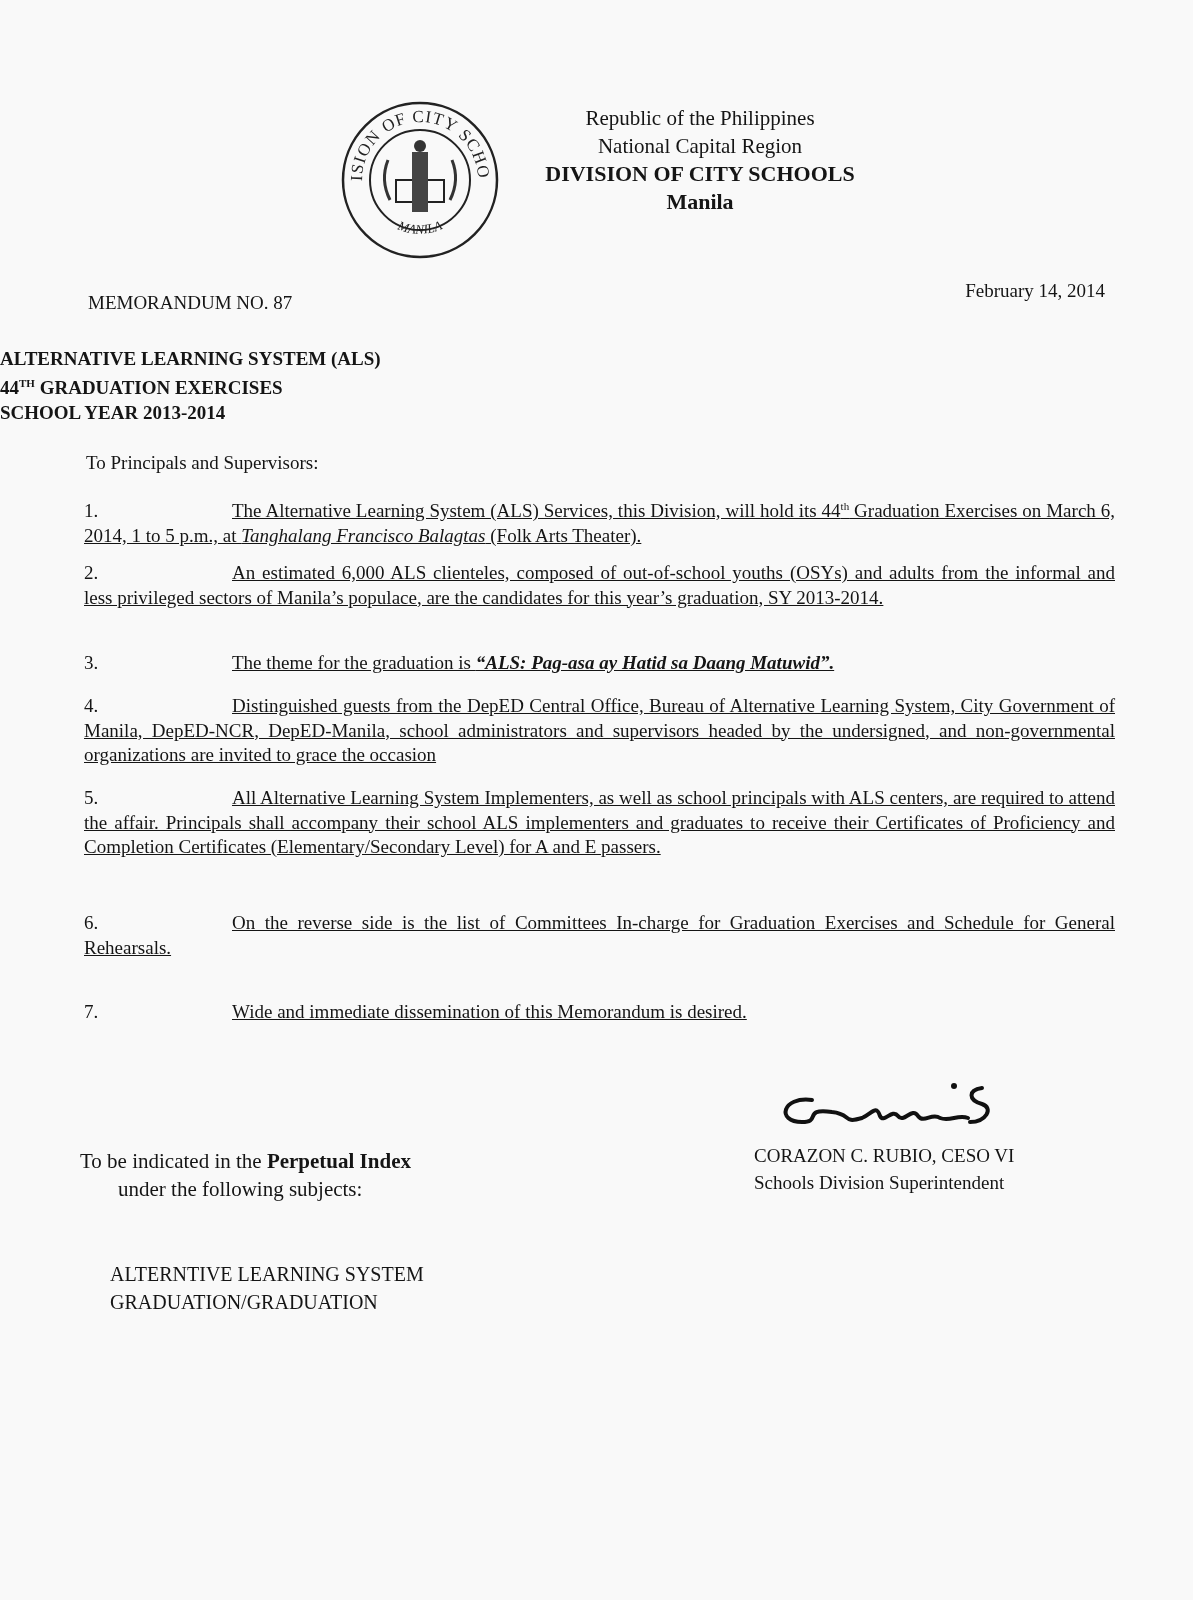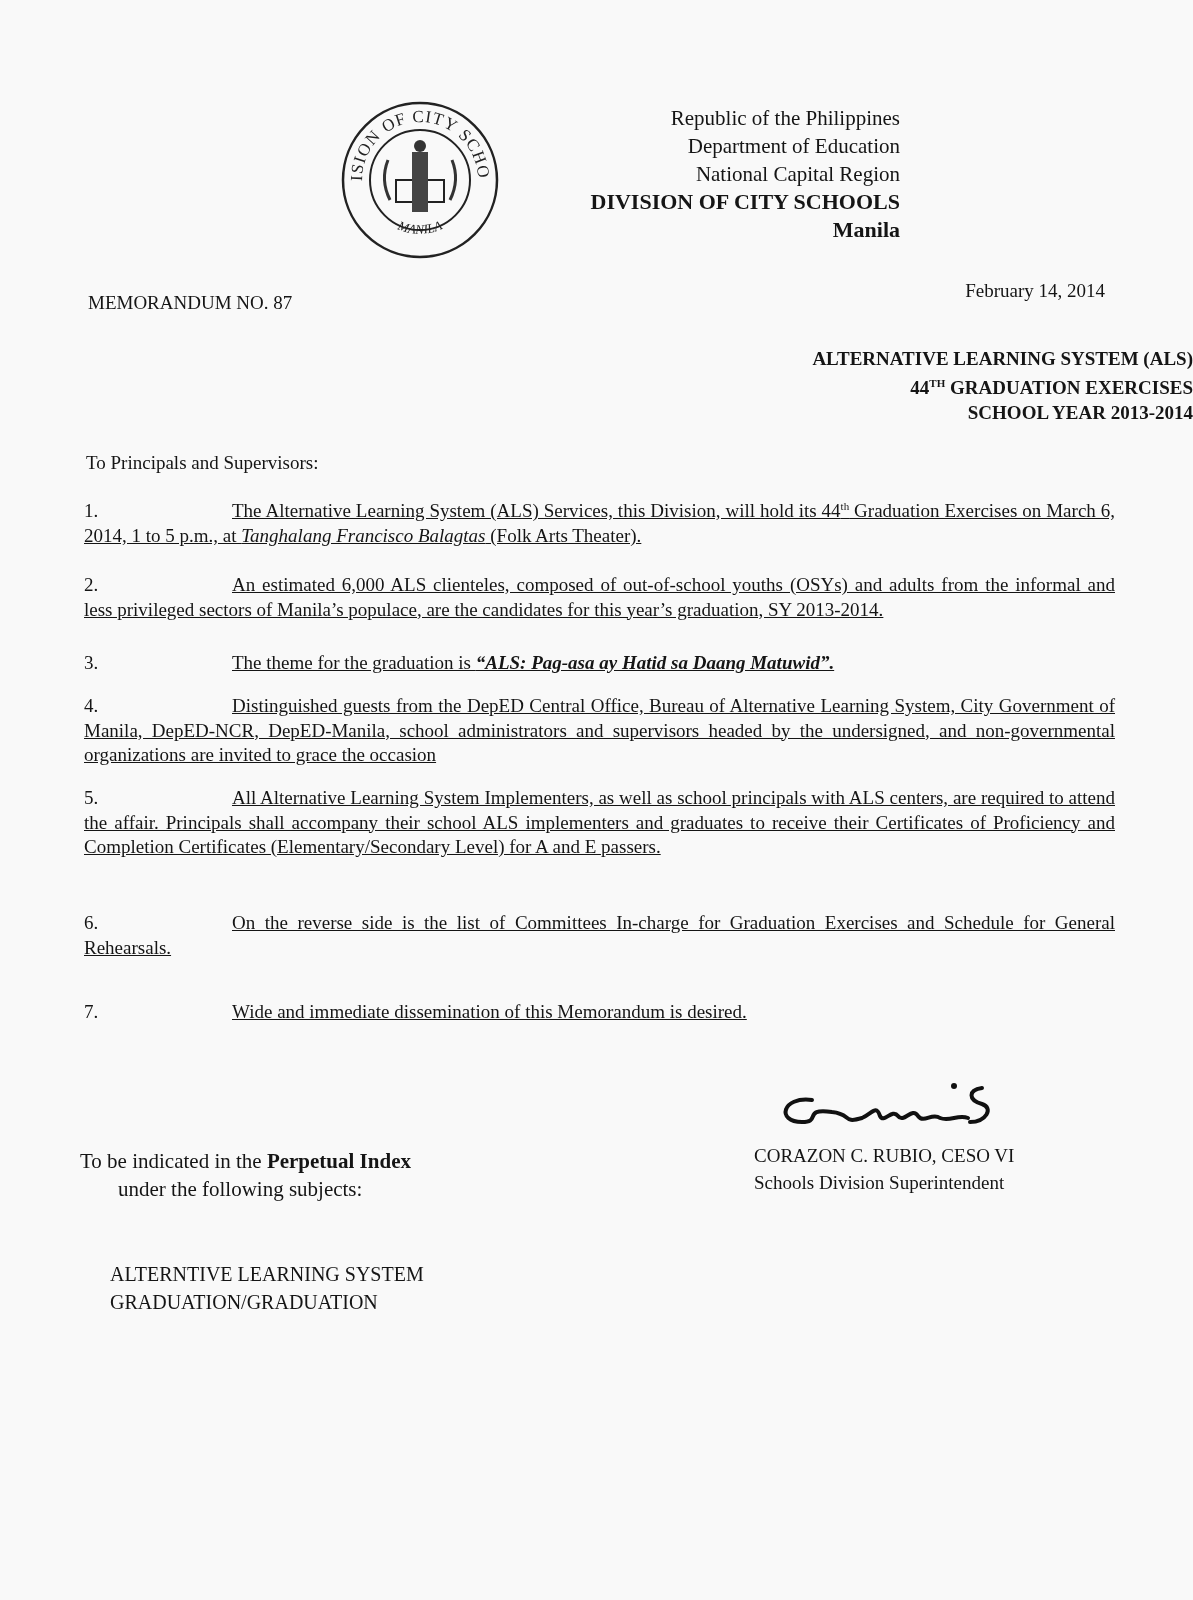--- a/index.html
+++ b/index.html
@@ -2,25 +2,25 @@
 <html><head>
 <meta charset="utf-8">
 <style>
   html, body { margin:0; padding:0; }
   body {
     width:1193px; height:1600px; background:#f9f9f9; position:relative;
     font-family:"Liberation Serif", serif; color:#151515; overflow:hidden;
   }
   .abs { position:absolute; }
   .seal { left:340px; top:100px; width:160px; height:160px; }
-  .hdr { left:500px; top:104px; width:400px; text-align:right; font-size:21px; line-height:28px; }
+  .hdr { left:500px; top:104px; width:400px; text-align:center; font-size:21px; line-height:28px; }
   .hdr .b { font-weight:bold; font-size:22px; }
   .memo-no { left:88px; top:292px; font-size:19px; }
   .date { right:88px; top:280px; font-size:19px;text-align:right; }
-  .title { left:0; width:1193px; top:346px; text-align:right; font-weight:bold; font-size:19px; line-height:25px; }
+  .title { left:0; width:1193px; top:346px; text-align:left; font-weight:bold; font-size:19px; line-height:25px; }
   .title sup { font-size:11px; }
   .salute { left:86px; top:452px; font-size:19px; }
   .para { left:84px; width:1031px; font-size:19px; line-height:24.5px; text-align:justify;text-decoration:underline; }
   .para .num { display:inline-block; width:148px; }
   .para sup { font-size:11px; }
   .sig-img { left:772px; top:1078px; width:230px; height:52px; }
   .sig-name { left:754px; top:1142px; font-size:19px; line-height:27px; }
   .pi { left:80px; top:1147px; font-size:21px; line-height:28px; }
   .pi .ind { padding-left:38px; }
   .subjects { left:110px; top:1260px; font-size:20px; line-height:28px; }
@@ -43,40 +43,39 @@
   </text>
   <rect x="56" y="80" width="48" height="22" fill="none" stroke="#222" stroke-width="2"></rect>
   <rect x="72" y="52" width="16" height="60" fill="#444"></rect>
   <circle cx="80" cy="46" r="6" fill="#333"></circle>
   <path d="M48 60 Q40 80 50 100" fill="none" stroke="#333" stroke-width="3"></path>
   <path d="M112 60 Q120 80 110 100" fill="none" stroke="#333" stroke-width="3"></path>
 </svg>
 
 <div class="abs hdr">
   <div>Republic of the Philippines</div>
-  <div>Department of Education</div>
   <div>National Capital Region</div>
   <div class="b">DIVISION OF CITY SCHOOLS</div>
   <div class="b">Manila</div>
 </div>
 
 <div class="abs memo-no">MEMORANDUM NO. 87</div>
 <div class="abs date">February 14, 2014</div>
 
 <div class="abs title">
   <div>ALTERNATIVE LEARNING SYSTEM (ALS)</div>
   <div><span>44</span><sup>TH</sup><span> GRADUATION EXERCISES</span></div>
   <div>SCHOOL YEAR 2013-2014</div>
 </div>
 
 <div class="abs salute">To Principals and Supervisors:</div>
 
 <div class="abs para" style="top:494px"><span class="num">1.</span><span>The Alternative Learning System (ALS) Services, this Division, will hold its  44</span><sup>th</sup><span>  Graduation Exercises on March 6, 2014,  1 to 5 p.m., at </span><i>Tanghalang Francisco Balagtas</i><span> (Folk Arts Theater).</span></div>
 
-<div class="abs para" style="top:573px"><span class="num">2.</span><span>An estimated 6,000 ALS clienteles, composed of out-of-school youths (OSYs) and adults from the informal and less privileged sectors of Manila’s populace, are the candidates for this year’s graduation, SY 2013-2014.</span></div>
+<div class="abs para" style="top:561px"><span class="num">2.</span><span>An estimated 6,000 ALS clienteles, composed of out-of-school youths (OSYs) and adults from the informal and less privileged sectors of Manila’s populace, are the candidates for this year’s graduation, SY 2013-2014.</span></div>
 
 <div class="abs para" style="top:651px"><span class="num">3.</span><span>The theme for the graduation is </span><b><i>“ALS: Pag-asa ay Hatid sa Daang Matuwid”.</i></b></div>
 
 <div class="abs para" style="top:694px"><span class="num">4.</span><span>Distinguished guests from the DepED Central Office, Bureau of Alternative Learning System, City Government of Manila, DepED-NCR, DepED-Manila, school administrators and supervisors headed by the undersigned, and non-governmental organizations are invited to grace the occasion</span></div>
 
 <div class="abs para" style="top:786px"><span class="num">5.</span><span>All Alternative Learning System Implementers, as well as school principals with ALS centers, are required to attend the affair.  Principals shall accompany their school ALS implementers and graduates to receive their Certificates of Proficiency and Completion Certificates (Elementary/Secondary Level) for A and E passers.</span></div>
 
 <div class="abs para" style="top:911px"><span class="num">6.</span><span>On the reverse side is the list of Committees In-charge for Graduation Exercises and Schedule for General Rehearsals.</span></div>
 
 <div class="abs para" style="top:1000px"><span class="num">7.</span><span>Wide and immediate dissemination of this Memorandum is desired.</span></div>

